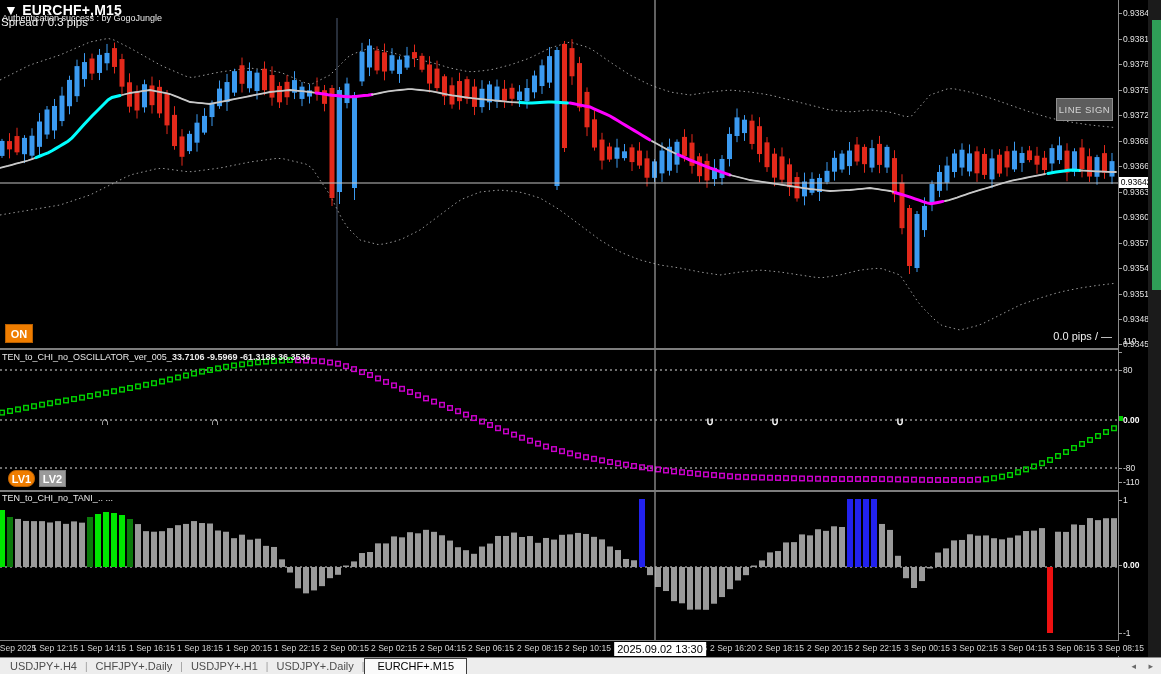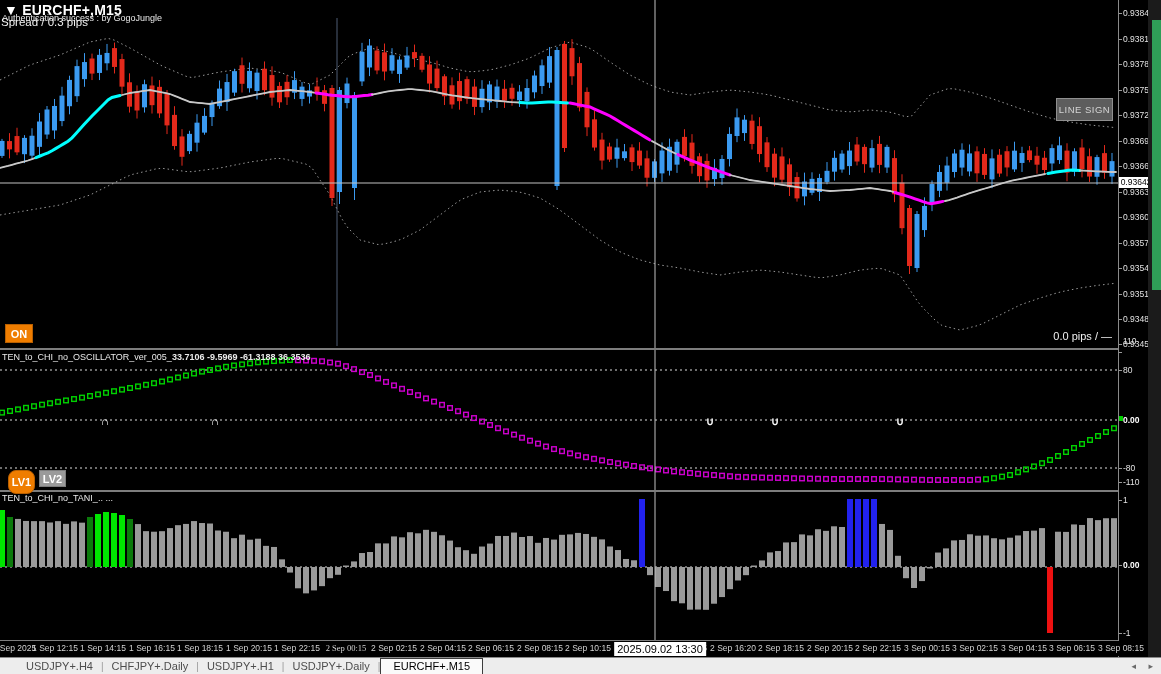--- a/index.html
+++ b/index.html
@@ -26,21 +26,21 @@
   .cur-price{position:absolute;left:0;width:34px;background:#fff;color:#000;font-size:8.5px;
              text-align:center;height:11px;line-height:11px;}
   #scroll-strip{position:absolute;left:1148px;top:0;width:13px;height:657px;background:#1b1b1b;z-index:6;}
   #scroll-thumb{position:absolute;left:4px;top:20px;width:9px;height:270px;background:#2f9e57;}
   #time-axis{position:absolute;left:0;top:641px;width:1148px;height:15px;background:#000;z-index:6;}
   .time-label{position:absolute;top:2px;transform:translateX(-50%);font-size:8.5px;color:#d2d2d2;white-space:nowrap;}
   .time-highlight{position:absolute;top:1px;transform:translateX(-50%);font-size:11px;background:#fff;color:#000;
                   padding:1px 3px;white-space:nowrap;z-index:7;}
   #tab-bar{position:absolute;left:0;top:657px;width:1161px;height:17px;background:#ededed;
            border-top:1px solid #8a8a8a;box-sizing:border-box;display:flex;align-items:flex-end;z-index:8;
-           padding-left:18px;}
+           padding-left:2px;}
   .tab{font-size:11px;color:#4d4d4d;padding:1px 8px 2px 8px;}
   .tab-sep{color:#9a9a9a;font-size:10px;padding-bottom:2px;}
   .tab-active{font-size:11px;color:#000;background:#fafafa;border:1px solid #3c3c3c;border-bottom:none;
               padding:1px 12px 2px 12px;}
   .tab-arrows{position:absolute;right:3px;top:661px;color:#6a6a6a;font-size:9px;z-index:9;letter-spacing:5px;}
 </style>
 </head>
 <body>
 
 <div id="app">
@@ -533,21 +533,21 @@
         <text x="105" y="74.5" text-anchor="middle" font-size="11" font-weight="bold" fill="#ffffff">∩</text>
         <text x="215" y="74.5" text-anchor="middle" font-size="11" font-weight="bold" fill="#ffffff">∩</text>
         <text x="710" y="74.5" text-anchor="middle" font-size="11" font-weight="bold" fill="#ffffff">∪</text>
         <text x="775" y="74.5" text-anchor="middle" font-size="11" font-weight="bold" fill="#ffffff">∪</text>
         <text x="900" y="74.5" text-anchor="middle" font-size="11" font-weight="bold" fill="#ffffff">∪</text>
         <line x1="655" y1="0" x2="655" y2="140" stroke="#c2c2c2" stroke-width="1"></line>
       </svg>
   </div>
   <div class="ovl panel-label" style="top:352px;left:2px;">TEN_to_CHI_no_OSCILLATOR_ver_005_</div>
   <div class="ovl panel-label" style="top:352px;left:172px;font-weight:bold;">33.7106 -9.5969 -61.3188 36.3536</div>
-  <div class="btn btn-orange abs" style="left:8px;top:470px;width:27px;height:24px;border-radius:8px;">LV1</div>
+  <div class="btn btn-orange abs" style="left:8px;top:470px;width:27px;height:17px;border-radius:8px;">LV1</div>
   <div class="btn btn-gray abs" style="left:39px;top:470px;width:27px;height:17px;">LV2</div>
 
   <div class="abs" style="left:0;top:492px;width:1118px;height:148px;">
     <svg id="svg-hist" width="1118" height="148">
         <line x1="0" y1="75" x2="1118" y2="75" stroke="#dcdcdc" stroke-width="1" stroke-dasharray="2,3"></line>
         <rect x="-1" y="18" width="6" height="57" fill="#00e600"></rect>
         <rect x="7" y="25" width="6" height="50" fill="#0b7a0b"></rect>
         <rect x="15" y="26.930745645521895" width="6" height="48.069254354478105" fill="#9a9a9a"></rect>
         <rect x="23" y="28.94352427806335" width="6" height="46.05647572193665" fill="#9a9a9a"></rect>
         <rect x="31" y="29.132742072642756" width="6" height="45.867257927357244" fill="#9a9a9a"></rect>
@@ -745,21 +745,21 @@
   </div>
 
   <div id="time-axis">
       <div class="time-label" style="left: 18px;">Sep 2025</div>
       <div class="time-label" style="left: 55px;">1 Sep 12:15</div>
       <div class="time-label" style="left: 103px;">1 Sep 14:15</div>
       <div class="time-label" style="left: 152px;">1 Sep 16:15</div>
       <div class="time-label" style="left: 200px;">1 Sep 18:15</div>
       <div class="time-label" style="left: 249px;">1 Sep 20:15</div>
       <div class="time-label" style="left: 297px;">1 Sep 22:15</div>
-      <div class="time-label" style="left: 346px; font-family: Liberation Serif, serif;">2 Sep 00:15</div>
+      <div class="time-label" style="left: 346px;">2 Sep 00:15</div>
       <div class="time-label" style="left: 394px;">2 Sep 02:15</div>
       <div class="time-label" style="left: 443px;">2 Sep 04:15</div>
       <div class="time-label" style="left: 491px;">2 Sep 06:15</div>
       <div class="time-label" style="left: 540px;">2 Sep 08:15</div>
       <div class="time-label" style="left: 588px;">2 Sep 10:15</div>
       <div class="time-label" style="left: 684px;">2 Sep 14:15</div>
       <div class="time-label" style="left: 733px;">2 Sep 16:20</div>
       <div class="time-label" style="left: 781px;">2 Sep 18:15</div>
       <div class="time-label" style="left: 830px;">2 Sep 20:15</div>
       <div class="time-label" style="left: 878px;">2 Sep 22:15</div>

